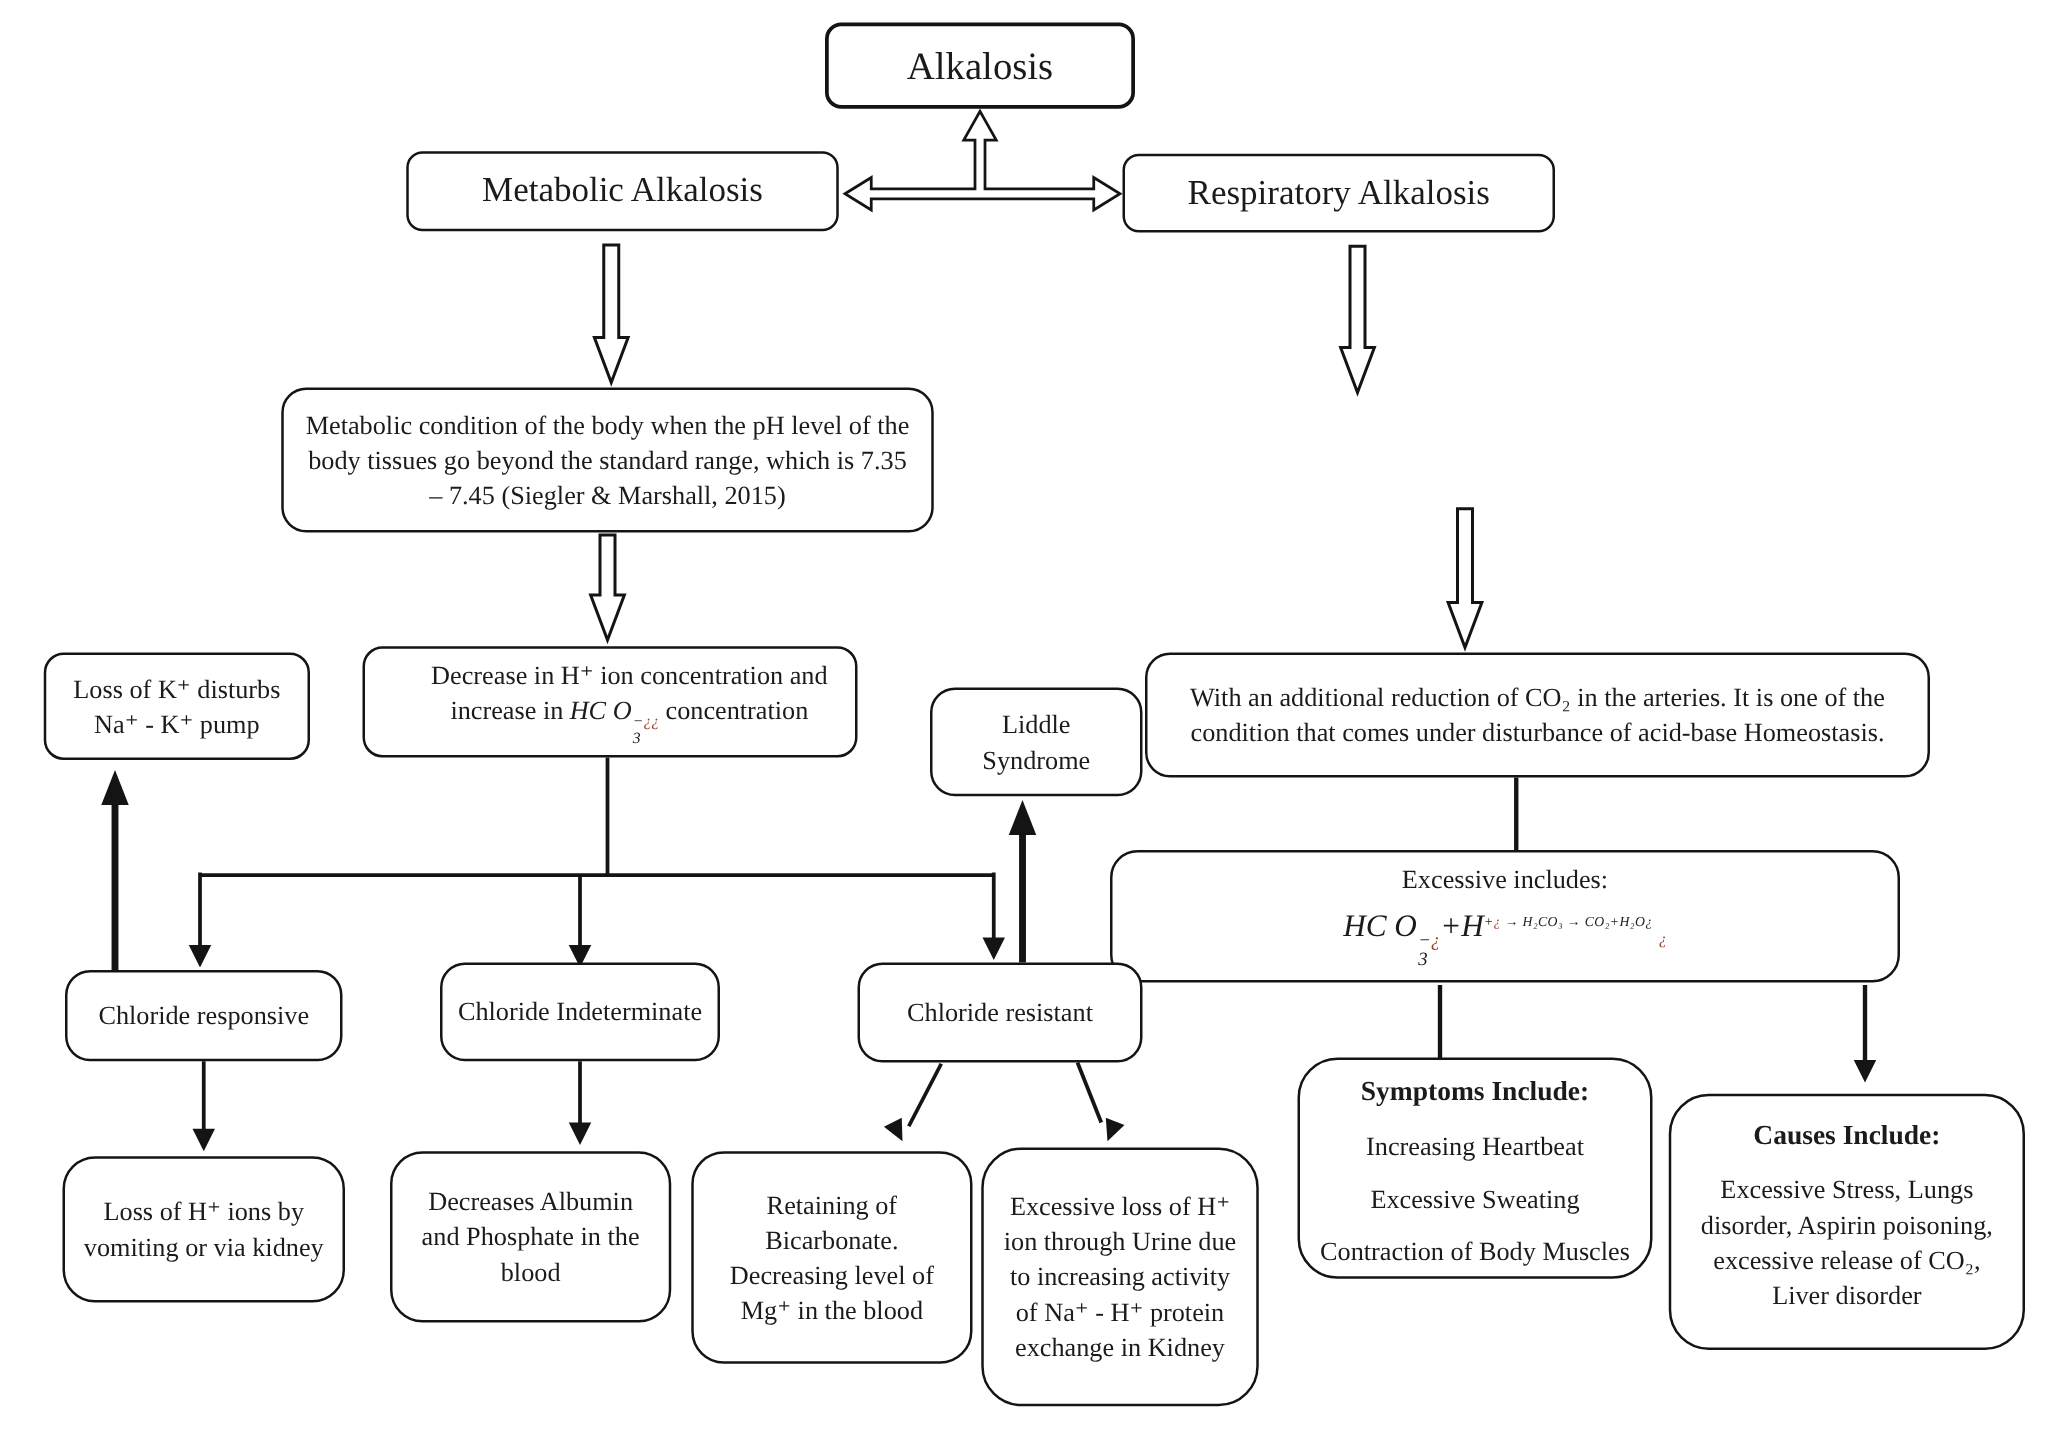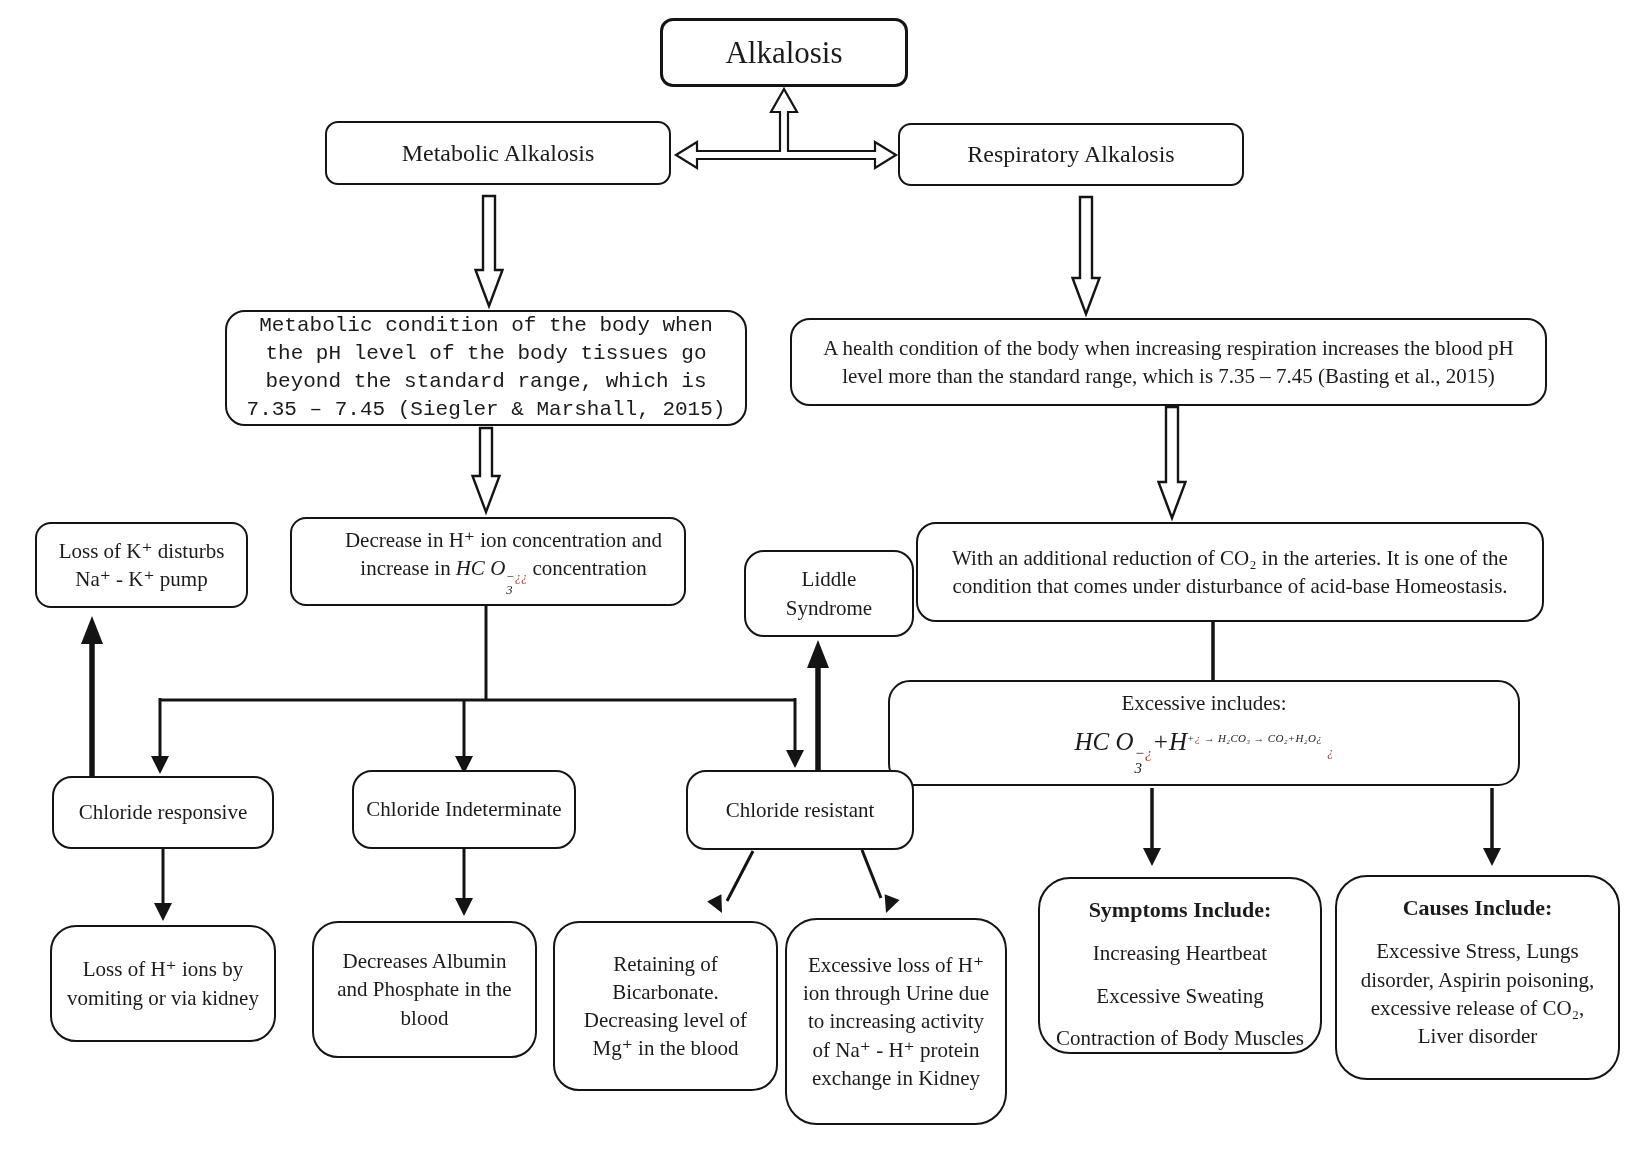--- a/index.html
+++ b/index.html
@@ -8,21 +8,21 @@
     font-family:"Liberation Serif","DejaVu Serif",serif;color:#1b1b1b;overflow:hidden;
   }
   svg.wires{position:absolute;left:0;top:0;width:1638px;height:1158px;}
   .node{
     position:absolute;box-sizing:border-box;background:#ffffff;
     border:2.5px solid #141414;border-radius:18px;
     display:flex;flex-direction:column;align-items:center;justify-content:center;
     text-align:center;font-size:21px;line-height:1.34;padding:6px 12px;
   }
   .title-node{border-width:3.5px;border-radius:13px;font-size:31px;}
-  .level2{border-radius:13px;font-size:24px;}
+  .level2{border-radius:13px;font-size:28px;}
   .desc{font-size:21px;border-radius:20px;padding:6px 16px;}
   .big-radius{border-radius:26px;}
   .huge-radius{border-radius:32px;}
   .line-block{display:block;}
   
   .fml{font-style:italic;white-space:nowrap;}
   .fml .base{}
   .supsub{
     display:inline-flex;flex-direction:column;align-items:flex-start;
     font-size:0.60em;line-height:1.05;vertical-align:-0.50em;margin-left:1px;
@@ -87,23 +87,22 @@
       <polygon points="1483,848 1501,848 1492,866" stroke="none"></polygon>
     </g>
   </svg>
 
   <div class="node title-node" style="left:660px;top:18px;width:248px;height:69px;">Alkalosis</div>
 
   <div class="node level2" style="left:325px;top:121px;width:346px;height:64px;">Metabolic Alkalosis</div>
 
   <div class="node level2" style="left:898px;top:123px;width:346px;height:63px;">Respiratory Alkalosis</div>
 
-  <div class="node desc" style="left:225px;top:310px;width:522px;height:116px;font-family:Liberation Mono, monospace;">Metabolic condition of the body when the pH level of the body tissues go beyond the standard range, which is 7.35 – 7.45 (Siegler &amp; Marshall, 2015)</div>
+  <div class="node desc" style="left:225px;top:310px;width:522px;height:116px;">Metabolic condition of the body when the pH level of the body tissues go beyond the standard range, which is 7.35 – 7.45 (Siegler &amp; Marshall, 2015)</div>
 
-  <div class="node desc" style="left:790px;top:318px;width:757px;height:88px;">A health condition of the body when increasing respiration increases the blood pH level more than the standard range, which is 7.35 – 7.45 (Basting et al., 2015)</div>
 
   <div class="node" style="left:35px;top:522px;width:213px;height:86px;border-radius:16px;">Loss of K⁺ disturbs Na⁺ - K⁺ pump</div>
 
   <div class="node" style="left:290px;top:517px;width:396px;height:89px;border-radius:16px;padding-left:43px;">
     <span class="line-block">Decrease in H⁺ ion concentration and</span>
     <span class="line-block">
       <span>increase in</span><span class="fml inline-gap"><span class="base">HC O</span><span class="supsub">
             <span class="s-up"><span>−</span><span class="red">¿¿</span></span>
             <span class="s-dn">3</span>
           </span></span><span>concentration</span>
@@ -129,21 +128,21 @@
   <div class="node" style="left:686px;top:770px;width:228px;height:80px;border-radius:20px;">Chloride resistant</div>
 
   <div class="node big-radius" style="left:50px;top:925px;width:226px;height:117px;">Loss of H⁺ ions by vomiting or via kidney</div>
 
   <div class="node big-radius" style="left:312px;top:921px;width:225px;height:137px;">Decreases Albumin and Phosphate in the blood</div>
 
   <div class="node big-radius" style="left:553px;top:921px;width:225px;height:170px;">Retaining of Bicarbonate. Decreasing level of Mg⁺ in the blood</div>
 
   <div class="node huge-radius" style="left:785px;top:918px;width:222px;height:207px;">Excessive loss of H⁺ ion through Urine due to increasing activity of Na⁺ - H⁺ protein exchange in Kidney</div>
 
-  <div class="node huge-radius" style="left:1038px;top:877px;width:284px;height:177px;justify-content:space-between;padding-top:16px;">
+  <div class="node huge-radius" style="left:1038px;top:846px;width:284px;height:177px;justify-content:flex-end;padding-top:16px;">
     <span class="list-title">Symptoms Include:</span>
     <span class="list-item">Increasing Heartbeat</span>
     <span class="list-item">Excessive Sweating</span>
     <span class="list-item">Contraction of Body Muscles</span>
   </div>
 
   <div class="node huge-radius" style="left:1335px;top:875px;width:285px;height:205px;justify-content:flex-start;padding-top:16px;">
     <span class="list-title">Causes Include:</span>
     <span>Excessive Stress, Lungs disorder, Aspirin poisoning, excessive release of CO₂, Liver disorder</span>
   </div>

